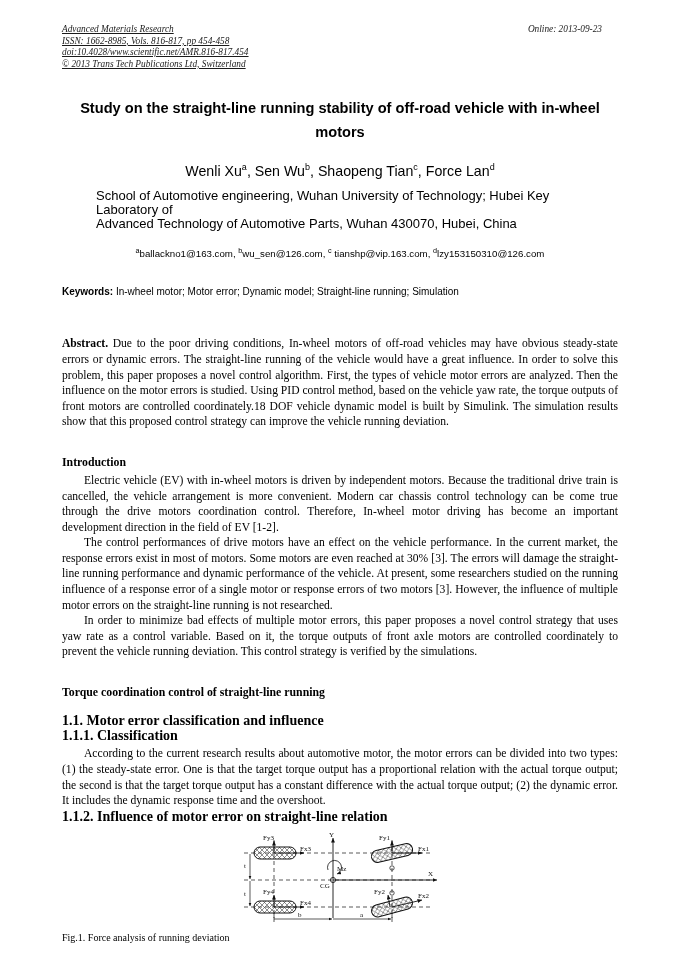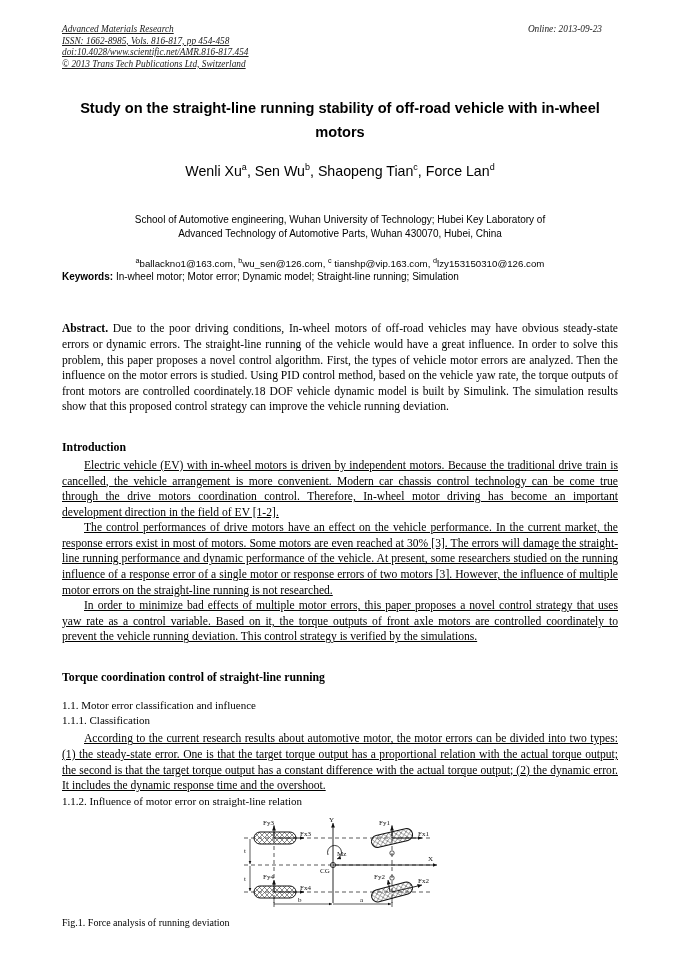--- a/index.html
+++ b/index.html
@@ -60,41 +60,42 @@
     font-family: "Liberation Sans", "DejaVu Sans", sans-serif;
     font-size: 14.2px;
     line-height: 18px;
     text-align: center;
     margin-top: 14px;
   }
   .authors sup { font-size: 9px; vertical-align: super; }
 
   .affil {
     font-family: "Liberation Sans", "DejaVu Sans", sans-serif;
+    font-size: 13px;
+    line-height: 14px;
+    text-align: left;
+    margin-top: 9px;
+    padding: 0 34px;
+  }
+
+  .emails {
+    font-family: "Liberation Sans", "DejaVu Sans", sans-serif;
+    font-size: 9.7px;
+    line-height: 13px;
+    text-align: center;
+    margin-top: 13px;
+  }
+  .emails sup { font-size: 7.2px; vertical-align: super; }
+
+  
+  .keywords {
+    font-family: "Liberation Sans", "DejaVu Sans", sans-serif;
     font-size: 10px;
     line-height: 14px;
-    text-align: center;
-    margin-top: 33px;
-    padding: 0 34px;
-  }
-
-  .emails {
-    font-family: "Liberation Sans", "DejaVu Sans", sans-serif;
-    font-size: 9.7px;
-    line-height: 13px;
-    text-align: center;
-    margin-top: 13px;
-  }
-  .emails sup { font-size: 7.2px; vertical-align: super; }
-
-  
-  .keywords {
-    font-family: "Liberation Sans", "DejaVu Sans", sans-serif;
-    font-size: 10px;
-    line-height: 14px;
+    margin-top: 25px;
     text-align: left;
   }
   .keywords b { font-weight: bold; }
 
   
   .abstract {
     font-size: 11.6px;
     line-height: 15.6px;
     text-align: justify;
     margin-top: 37px;
@@ -103,34 +104,33 @@
   .abstract b { font-weight: bold; }
 
   h2.sec {
     font-size: 11.8px;
     font-weight: bold;
     line-height: 15px;
     margin: 25px 0 0 0;
   }
 
   h3.sub {
-    font-size: 11px;
-    font-weight: normal;
+    font-size: 14px;
+    font-weight: bold;
     line-height: 15.2px;
     margin: 13px 0 0 0;
   }
   h3.sub.nogap { margin-top: 0px; }
 
   p.para {
     font-size: 11.6px;
     line-height: 15.6px;
     text-align: justify;
     text-indent: 22px;
     margin: 0;
-    text-decoration: underline;
   }
   p.para.first { margin-top: 3px; }
 
   
   .figure {
     margin-top: 6px;
     text-align: center;
   }
   .figcap {
     font-size: 10px;

